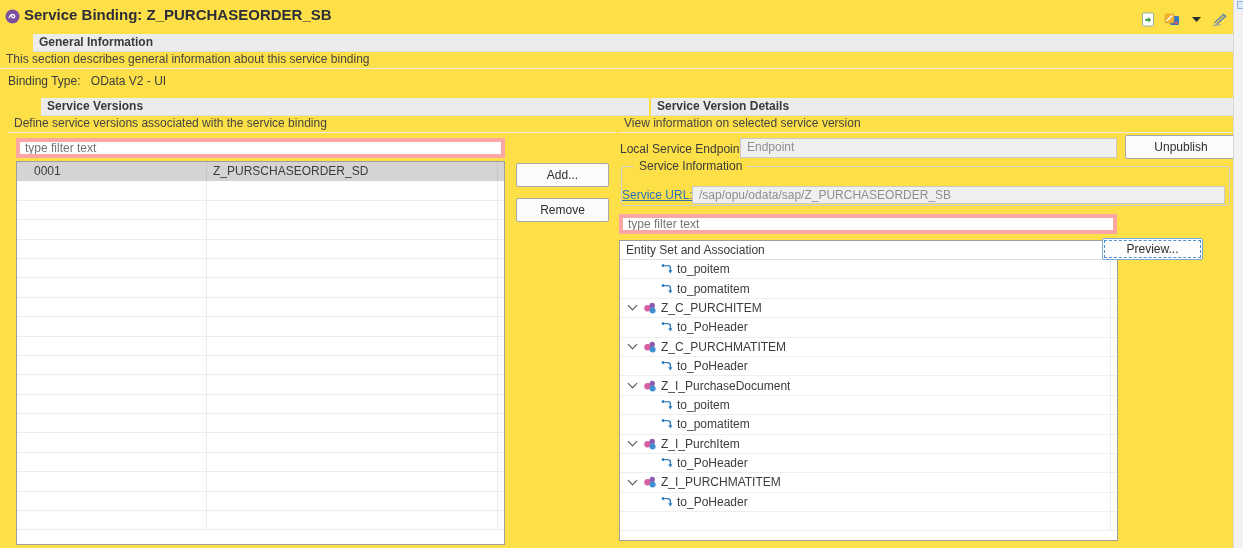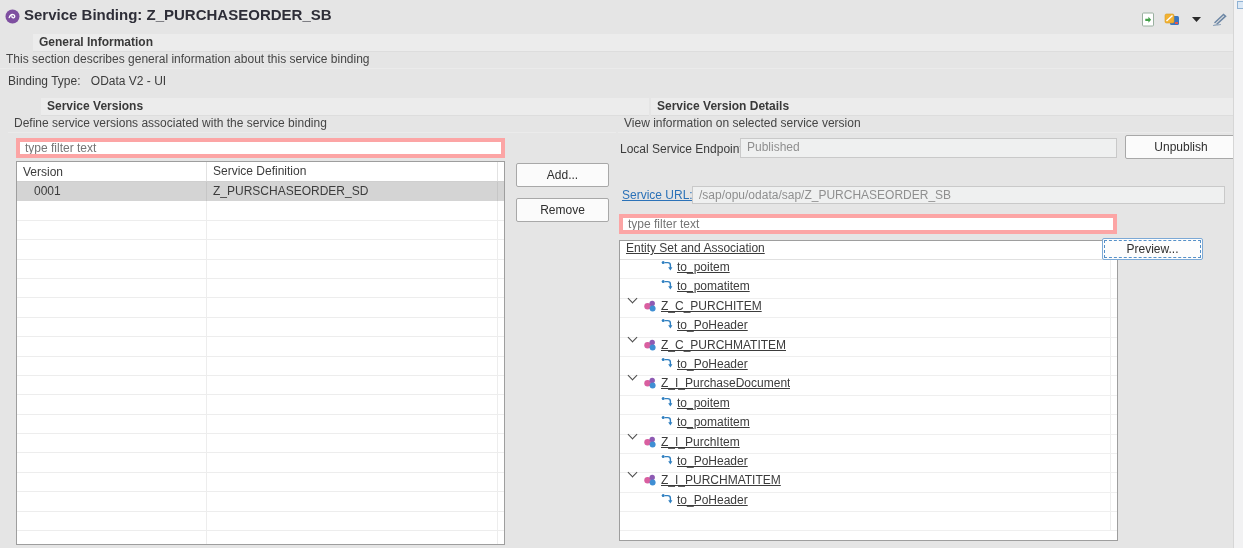--- a/index.html
+++ b/index.html
@@ -1,19 +1,19 @@
 <!DOCTYPE html>
 <html><head>
 <meta charset="utf-8">
 <style>
   * { box-sizing: border-box; margin: 0; padding: 0; }
   html,body { width:1243px; height:548px; overflow:hidden; background:#ffffff;
     font-family:"Liberation Sans","DejaVu Sans",sans-serif; font-size:12px; color:#3c3c3c; }
   .abs { position:absolute; }
-  #stage { position:relative; width:1243px; height:548px; background:#e5e5e5; }
+  #stage { position:relative; width:1243px; height:548px; background:#fde047; }
 
   
   #title-icon { left:5px; top:9px; width:15px; height:15px; }
   #page-title { left:24px; top:6px; font-size:15px; font-weight:bold; color:#2e2e38; white-space:nowrap; }
   #toolbar { top:10px; left:1140px; display:flex; align-items:center; gap:8px; height:18px; }
   .tb-icon { display:inline-flex; align-items:center; justify-content:center; width:16px; height:16px; cursor:default; }
 
   
   .section-bar { height:18px; background:#ececec; border-bottom:1px solid #dddddd; font-weight:bold; line-height:17px; padding-left:6px; color:#3a3a3a;margin-left:33px; }
   .section-desc { height:17px; line-height:15px; padding-left:6px; border-bottom:1px solid #ebebeb; color:#454545; }
@@ -62,21 +62,21 @@
   .vrow.empty { border-bottom:1px solid #ededed; }
 
   
   #svc-info-box { left:3px; top:61px; width:609px; height:47px; border:1px solid #cfcfcf; border-radius:3px; }
   #svc-info-box legend { margin-left:12px; padding:0 5px; font-size:12px; color:#3c3c3c; }
   #service-url-link { left:4px; top:90px; color:#2b72b8; text-decoration:underline; white-space:nowrap; cursor:pointer; }
   #service-url-value { left:74px; top:88px; width:533px; height:18px; }
 
   
   #entity-tree { left:1px; top:142px; width:499px; height:301px; border:1px solid #9e9e9e; background:#fff; overflow:hidden; }
-  .trow { display:flex; height:19.4px; border-bottom:1px solid #efefef; position:relative;text-decoration:underline; }
+  .trow { display:flex; align-items:center; height:19.4px; border-bottom:1px solid #efefef; position:relative; }
   .trow.header { height:19px; border-bottom:1px solid #e0e0e0; padding-left:6px; }
   .trow.selected { background:#d4d4d4; }
   .trow .spacer-end { position:absolute; right:0; top:0; width:7px; height:100%; border-left:1px solid #ededed; }
   .trow.selected .spacer-end { border-left:1px solid #c6c6c6; }
   .chev { width:7px; height:7px; border-right:1.4px solid #4a4a4a; border-bottom:1.4px solid #4a4a4a; transform:rotate(45deg); margin:-4px 7px 0 9px; flex:0 0 auto; }
   .node-ico { flex:0 0 auto; margin-right:4px; }
   .trow .lbl { white-space:nowrap; overflow:hidden; }
   .trow.child { padding-left:41px; }
   .trow.child .node-ico { margin-right:4px; }
 
@@ -138,25 +138,20 @@
     <span class="val">OData V2 - UI</span>
   </div>
 
   <div class="abs" id="left-panel">
     <div class="section-bar" id="left-bar">Service Versions</div>
     <div class="section-desc" id="left-desc">Define service versions associated with the service binding</div>
 
     <input class="abs txt-input" id="sv-filter" type="text" placeholder="type filter text" style="">
 
     <div class="abs" id="versions-table">
-      <div class="vrow header">
-        <div class="c c1">Version</div>
-        <div class="c c2">Service Definition</div>
-        <div class="c c3"></div>
-      </div>
       <div>
           <div class="vrow data selected">
             <div class="c1">0001</div>
             <div class="c2">Z_PURSCHASEORDER_SD</div>
             <div class="c3"></div>
           </div>
           <div class="vrow empty">
             <div class="c1"></div>
             <div class="c2"></div>
             <div class="c3"></div>
@@ -251,23 +246,26 @@
 
     <button class="btn" id="add-btn">Add...</button>
     <button class="btn" id="remove-btn">Remove</button>
   </div>
 
   <div class="abs" id="right-panel">
     <div class="section-bar" id="right-bar">Service Version Details</div>
     <div class="section-desc" id="right-desc">View information on selected service version</div>
 
     <span class="abs" id="svd-endpoint-label">Local Service Endpoint:</span>
-    <div class="abs disabled-input" id="svd-endpoint-value">Published</div>
+    <div class="abs disabled-input" id="svd-endpoint-value">Endpoint</div>
     <button class="btn" id="unpublish-btn">Unpublish</button>
 
+    <fieldset class="abs" id="svc-info-box">
+      <legend>Service Information</legend>
+    </fieldset>
     <a class="abs" id="service-url-link">Service URL:</a>
     <div class="abs disabled-input" id="service-url-value">/sap/opu/odata/sap/Z_PURCHASEORDER_SB</div>
 
     <input class="abs txt-input" id="svd-filter" type="text" placeholder="type filter text" style="">
 
     <div class="abs" id="entity-tree">
       <div class="trow header">
         <span class="lbl">Entity Set and Association</span>
         <span class="spacer-end"></span>
       </div>

